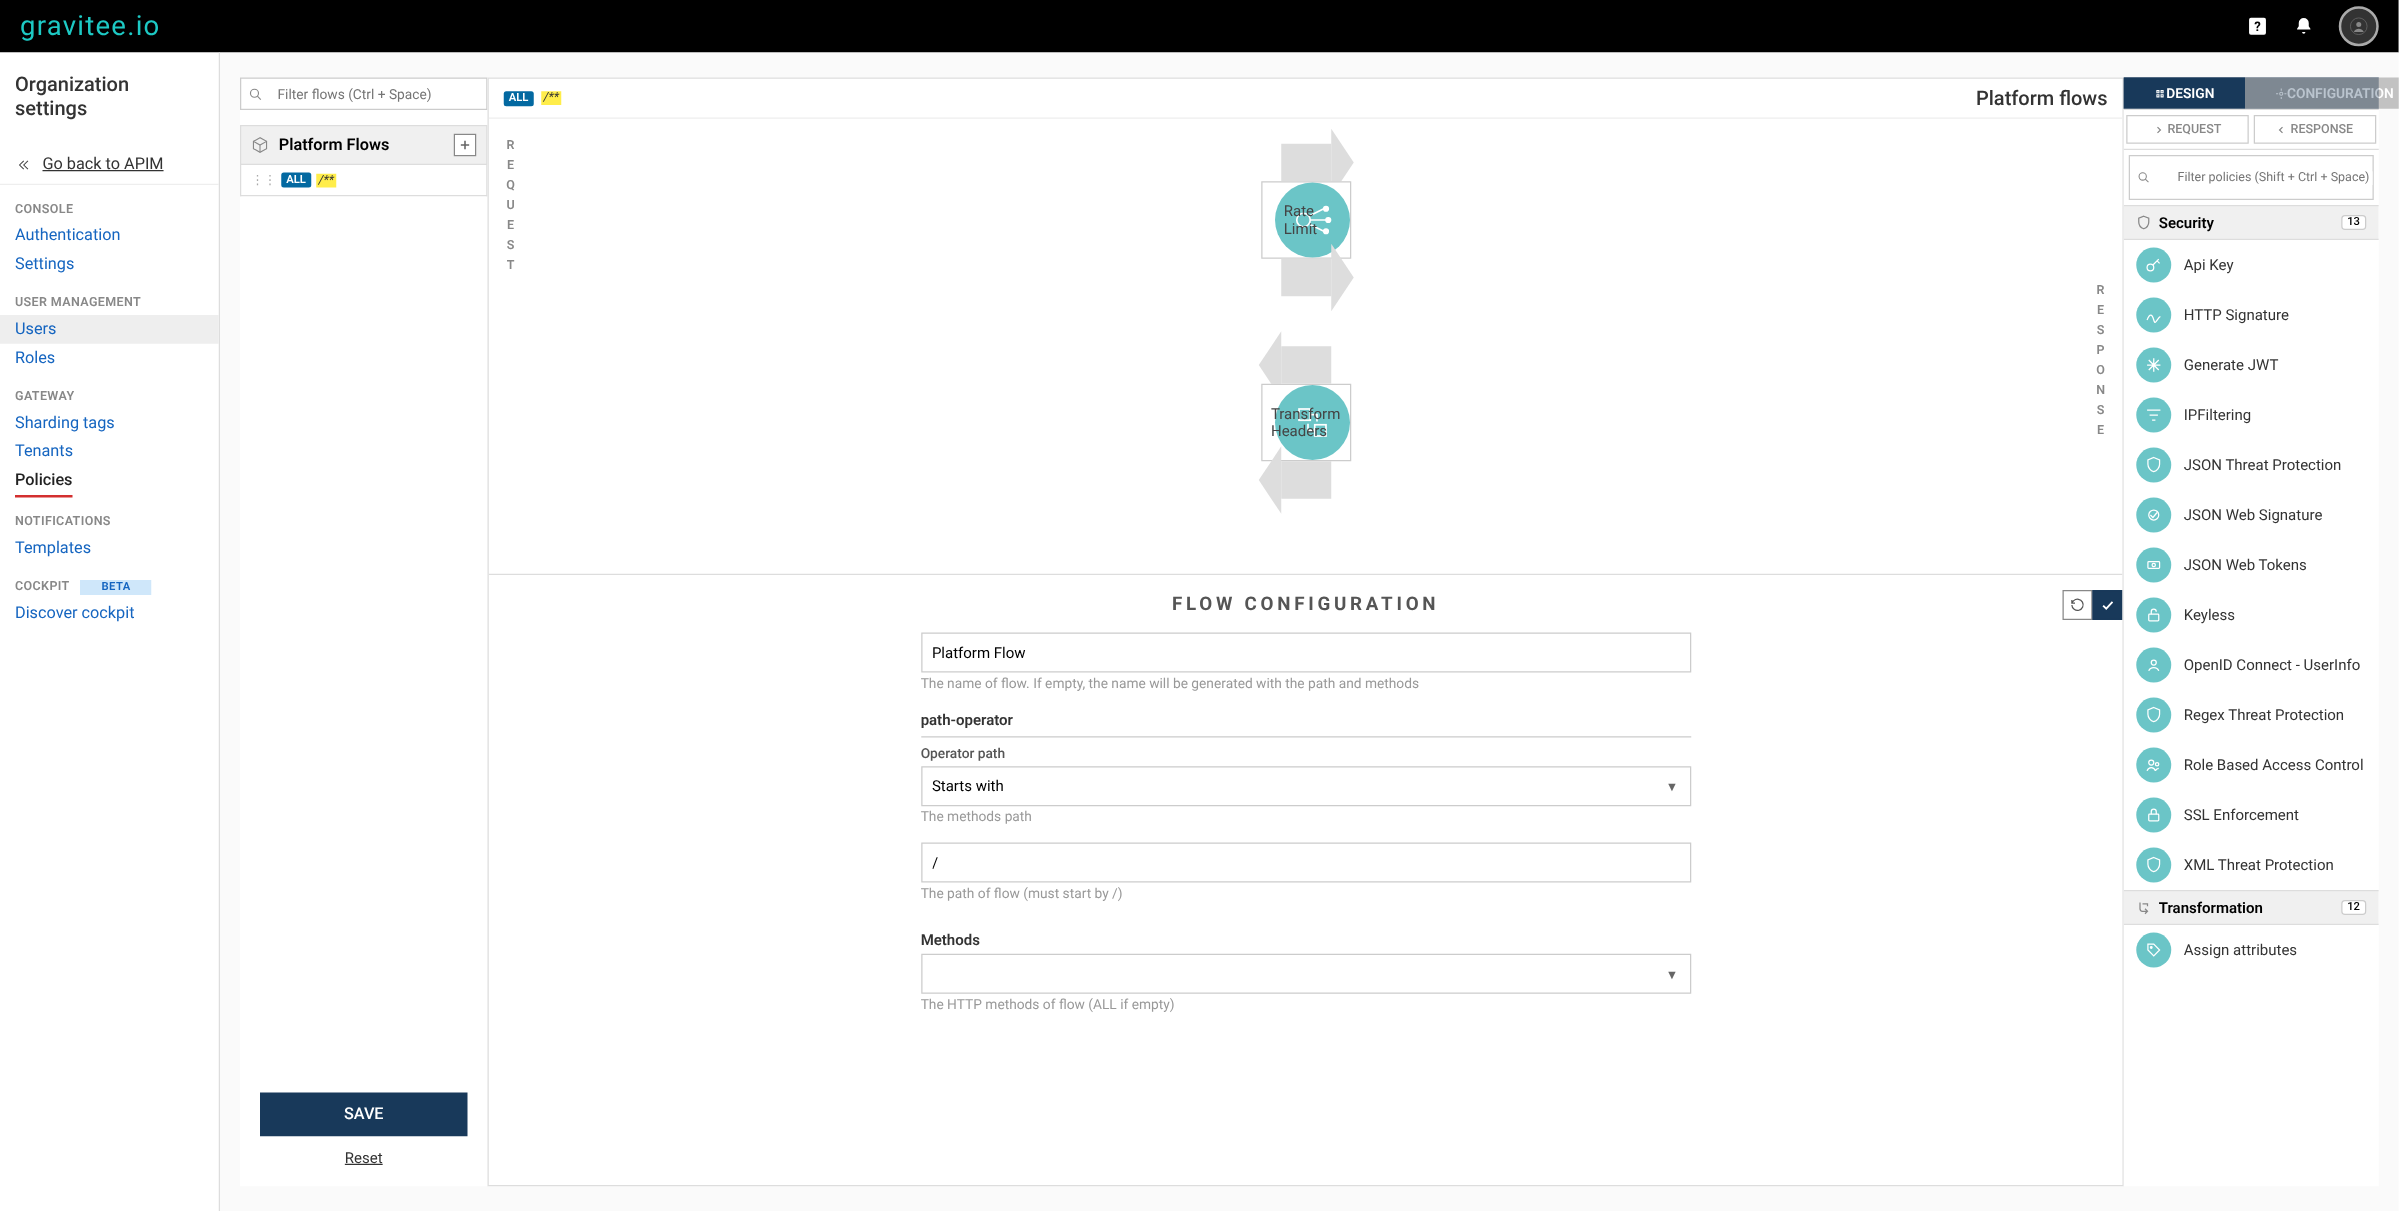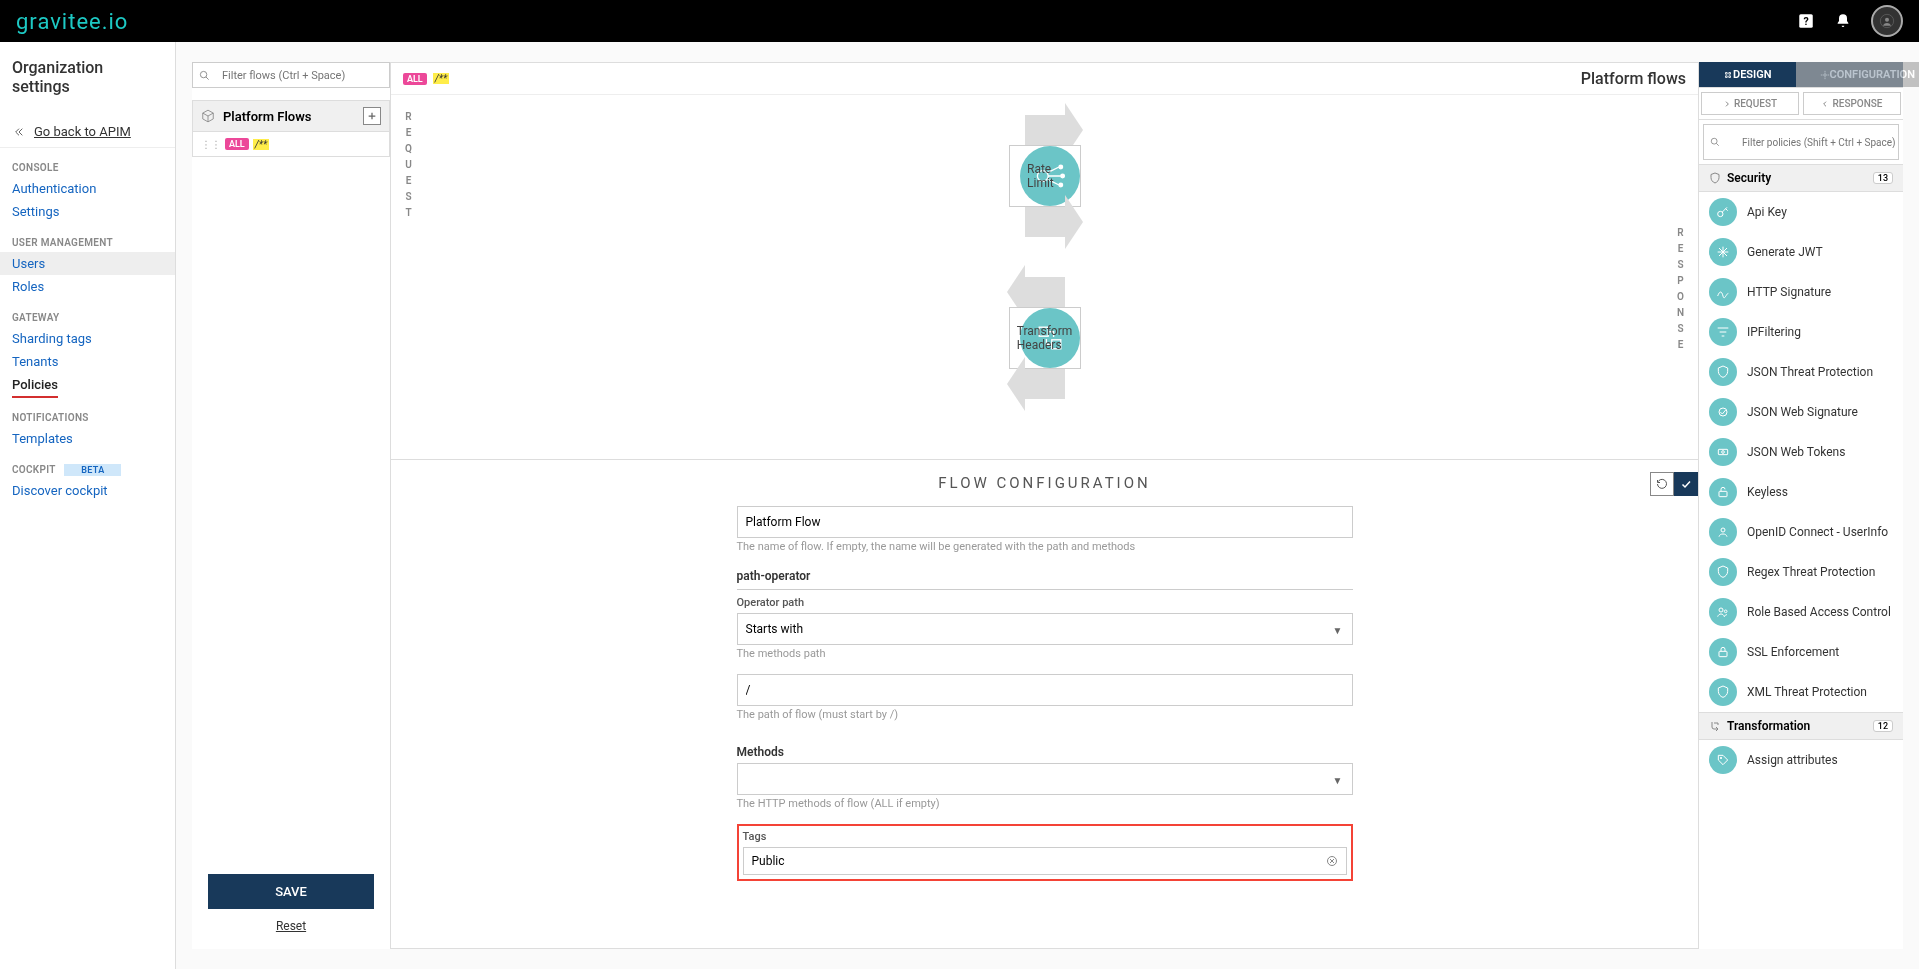--- a/index.html
+++ b/index.html
@@ -23,21 +23,21 @@
 .flows-panel { width: 198px; background: #fff; display: flex; flex-direction: column; height: 100%; }
 .search-flows { display: flex; align-items: center; gap: 6px; border: 1px solid #ccc; padding: 0; margin-bottom: 12px; height: 26px; }
 .search-flows .search-icon-wrap { font-size: 11px; color: #888; padding: 0 6px; }
 .search-flows input { border: none; outline: none; font-size: 11px; flex: 1; background: transparent; }
 .flows-header { background: #f0f0f0; border: 1px solid #ddd; padding: 6px 8px; font-size: 13px; font-weight: 600; display: flex; align-items: center; gap: 8px; justify-content: space-between; }
 .flows-header .title-wrap { display: flex; align-items: center; gap: 8px; }
 .cube-icon-wrap { color: #999; font-size: 12px; display: flex; }
 .add-btn { border: 1px solid #888; width: 18px; height: 18px; display: flex; align-items: center; justify-content: center; font-size: 14px; color: #666; cursor: pointer; background: #fff; }
 .flow-item { display: flex; align-items: center; gap: 4px; padding: 6px 8px; cursor: pointer; border: 1px solid #ddd; border-top: none; font-size: 11px; }
 .drag-handle-wrap { color: #aaa; font-size: 10px; }
-.all-badge { background: #ec4899; color: #fff; font-size: 9px; font-weight: 600; padding: 1px 4px; border-radius: 2px; }
+.all-badge { background: #0369a1; color: #fff; font-size: 9px; font-weight: 600; padding: 1px 4px; border-radius: 2px; }
 .path-label { font-style: italic; font-size: 10px; background: #ffed4a; padding: 0 2px; color: #333; }
 .flows-bottom { margin-top: auto; padding: 16px; }
 .save-btn { background: #18395a; color: #fff; border: none; width: 100%; padding: 10px; font-size: 13px; font-weight: 500; cursor: pointer; }
 .reset-link { display: block; text-align: center; color: #333; font-size: 12px; text-decoration: underline; margin-top: 10px; }
 .center-panel { flex: 1; background: #fff; border: 1px solid #ddd; display: flex; flex-direction: column; overflow: hidden; }
 .center-topbar { display: flex; align-items: center; justify-content: space-between; padding: 6px 12px; border-bottom: 1px solid #eee; }
 .center-topbar .all-path { display: flex; align-items: center; gap: 6px; }
 .center-topbar h3 { font-size: 16px; font-weight: 500; color: #333; }
 .flow-diagram { padding: 20px 12px; position: relative; }
 .flow-row { display: flex; align-items: center; margin-bottom: 40px; position: relative; flex-direction: column; }
@@ -45,21 +45,21 @@
 .vert-label.req { left: 14px; top: 14px; display: flex; flex-direction: column; align-items: center; line-height: 1.6; }
 .vert-label.resp { right: 14px; top: 130px; display: flex; flex-direction: column; align-items: center; line-height: 1.6; }
 .vert-label span { display: block; }
 .arrow { width: 40px; height: 30px; background: #ddd; position: relative; }
 .arrow.right::after { content: ''; position: absolute; right: -18px; top: -12px; border: 27px solid transparent; border-left: 18px solid #ddd; border-right: 0; }
 .arrow.left::before { content: ''; position: absolute; left: -18px; top: -12px; border: 27px solid transparent; border-right: 18px solid #ddd; border-left: 0; }
 .policy-box { flex: 1; margin: 0 36px; border: 1px solid #ccc; height: 72px; display: flex; align-items: center; position: relative; background: #fff; }
 .policy-circle { width: 60px; height: 60px; border-radius: 50%; background: #6bc5c7; margin-left: 10px; display: flex; align-items: center; justify-content: center; }
 .policy-name { position: absolute; left: 50%; transform: translateX(-50%); font-size: 12px; color: #444; }
 .config-section { border-top: 1px solid #ddd; flex: 1; overflow-y: auto; position: relative; }
-.config-title { text-align: center; padding: 14px 0; font-size: 15px; letter-spacing: 3px; color: #555; font-weight: 400; }
+.config-title { text-align: center; padding: 14px 0; font-size: 15px; letter-spacing: 3px; color: #555; font-weight: 700; }
 .config-actions { position: absolute; right: 0; top: 12px; display: flex; }
 .config-actions button { border: 1px solid #888; width: 24px; height: 24px; background: #fff; cursor: pointer; display: flex; align-items: center; justify-content: center; font-size: 11px; }
 .config-actions button.primary { background: #18395a; color: #fff; border-color: #18395a; }
 .config-form { max-width: 640px; margin: 0 auto; padding: 0 12px; }
 .form-group { margin-bottom: 14px; }
 .form-label { font-size: 12px; font-weight: 600; color: #333; display: block; margin-bottom: 4px; }
 .form-sublabel { font-size: 11px; font-weight: 500; color: #555; display: block; margin-bottom: 4px; }
 .form-input { width: 100%; border: 1px solid #ccc; padding: 8px; font-size: 12px; outline: none; }
 .form-select { width: 100%; border: 1px solid #ccc; padding: 8px; font-size: 12px; outline: none; background: #fff; position: relative; }
 .select-wrapper { position: relative; }
@@ -293,32 +293,20 @@
           </div>
           <div class="form-group">
             <div class="section-divider" style="border:none"></div>
             <label class="form-label">Methods</label>
             <div class="select-wrapper">
               <div class="form-select" style="min-height:32px"></div>
               <span class="caret">▼</span>
             </div>
             <div class="form-hint">The HTTP methods of flow (ALL if empty)</div>
           </div>
-          <div class="form-group tags-box">
-            <label class="form-sublabel">Tags</label>
-            <div class="tags-inner">
-              <span>Public</span>
-              <span class="remove-wrap">
-                <svg width="12" height="12" viewBox="0 0 24 24" stroke="#888" stroke-width="2" fill="none">
-                    <circle cx="12" cy="12" r="9"></circle>
-                    <path d="M8 8l8 8M16 8l-8 8"></path>
-                  </svg>
-              </span>
-            </div>
-          </div>
         </div>
       </div>
     </div>
 
     <div class="right-panel">
       <div class="tabs-row">
         <div class="tab active">
           <svg width="10" height="10" viewBox="0 0 24 24" stroke="#fff" stroke-width="2" fill="none">
               <path d="M6 6h4v4H6zM14 6h4v4h-4zM6 14h4v4H6zM14 14h4v4h-4z"></path>
             </svg>
@@ -372,32 +360,32 @@
                 <svg width="16" height="16" viewBox="0 0 24 24" stroke="#fff" stroke-width="1.5" fill="none">
                   <circle cx="8" cy="15" r="4"></circle>
                   <path d="M11 12l7-7M16 7l3 3"></path>
                 </svg>
               </div>
               <span>Api Key</span>
             </div>
           <div class="policy-list-item">
               <div class="policy-icon">
                 <svg width="16" height="16" viewBox="0 0 24 24" stroke="#fff" stroke-width="1.5" fill="none">
+                  <path d="M4 18c3-8 6-8 8 0s5-4 8-4"></path>
+                </svg>
+              </div>
+              <span>HTTP Signature</span>
+            </div>
+          <div class="policy-list-item">
+              <div class="policy-icon">
+                <svg width="16" height="16" viewBox="0 0 24 24" stroke="#fff" stroke-width="1.5" fill="none">
                   <path d="M12 4v16M4 12h16M6 6l12 12M6 18L18 6"></path>
                 </svg>
               </div>
               <span>Generate JWT</span>
-            </div>
-          <div class="policy-list-item">
-              <div class="policy-icon">
-                <svg width="16" height="16" viewBox="0 0 24 24" stroke="#fff" stroke-width="1.5" fill="none">
-                  <path d="M4 18c3-8 6-8 8 0s5-4 8-4"></path>
-                </svg>
-              </div>
-              <span>HTTP Signature</span>
             </div>
           <div class="policy-list-item">
               <div class="policy-icon">
                 <svg width="16" height="16" viewBox="0 0 24 24" stroke="#fff" stroke-width="1.5" fill="none">
                   <path d="M4 6h16M7 12h10M10 18h4"></path>
                 </svg>
               </div>
               <span>IPFiltering</span>
             </div>
           <div class="policy-list-item">

